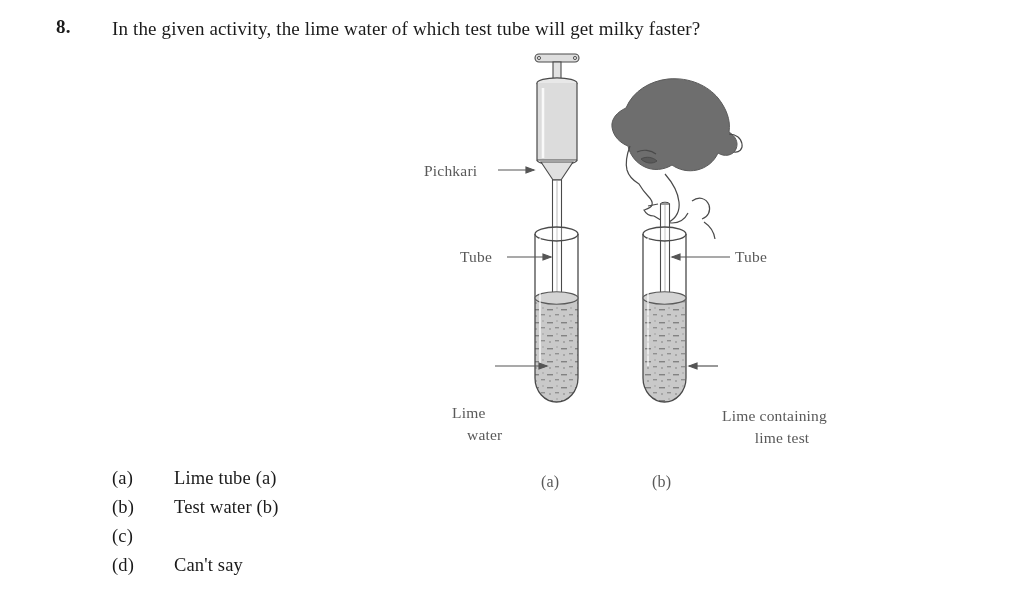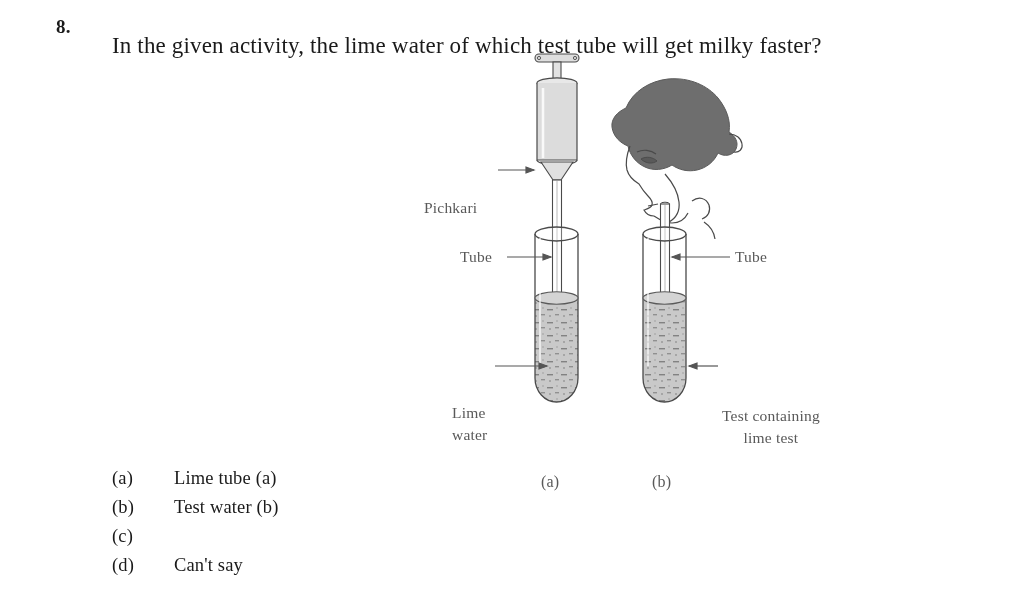--- a/index.html
+++ b/index.html
@@ -26,24 +26,23 @@
     align-items: flex-start;
   }
   #question-number {
     font-weight: bold;
     font-size: 19px;
     width: 56px;
     flex: 0 0 56px;
     letter-spacing: 0.3px;
   }
   #question-text {
-    font-size: 23px;
+    font-size: 19px;
     line-height: 1.35;
     letter-spacing: 0.15px;
-    margin-top: 14px;
   }
 
   
   #figure-area {
     position: absolute;
     left: 0;
     top: 46px;
     width: 1024px;
     height: 415px;
   }
@@ -56,23 +55,24 @@
   .fig-label {
     position: absolute;
     font-family: "Liberation Serif", "DejaVu Serif", serif;
     font-size: 15.5px;
     color: #595959;
     white-space: nowrap;
     letter-spacing: 0.2px;
   }
   .fig-label .l2 {
     display: block;
-  }
-
-  #label-pichkari { left: 424px; top: 116px; margin-top: 37px; }
+    margin-left: 15px;
+  }
+
+  #label-pichkari { left: 424px; top: 116px; }
   #label-tube-left { left: 460px; top: 202px; }
   #label-tube-right { left: 735px; top: 202px; }
   #label-lime-water { left: 452px; top: 356px; line-height: 1.45; }
   #label-tube-containing {
     left: 722px; top: 359px; line-height: 1.45; text-align: center;
   }
   #caption-a { left: 541px; top: 427px; font-size: 16px; }
   #caption-b { left: 652px; top: 427px; font-size: 16px; }
 
   
@@ -241,21 +241,21 @@
   <div class="fig-label" id="label-tube-left">Tube</div>
 
   <div class="fig-label" id="label-tube-right">Tube</div>
 
   <div class="fig-label" id="label-lime-water">
     <span class="l1">Lime</span>
     <span class="l2">water</span>
   </div>
 
   <div class="fig-label" id="label-tube-containing">
-    <span class="l1">Test containing</span>
+    <span class="l1">Lime containing</span>
     <span class="l2">lime test</span>
   </div>
 
   <div class="fig-label" id="caption-a">(a)</div>
   <div class="fig-label" id="caption-b">(b)</div>
 </div>
 
 <div id="options-block">
   <div class="option-row">
     <span class="option-key">(a)</span>

